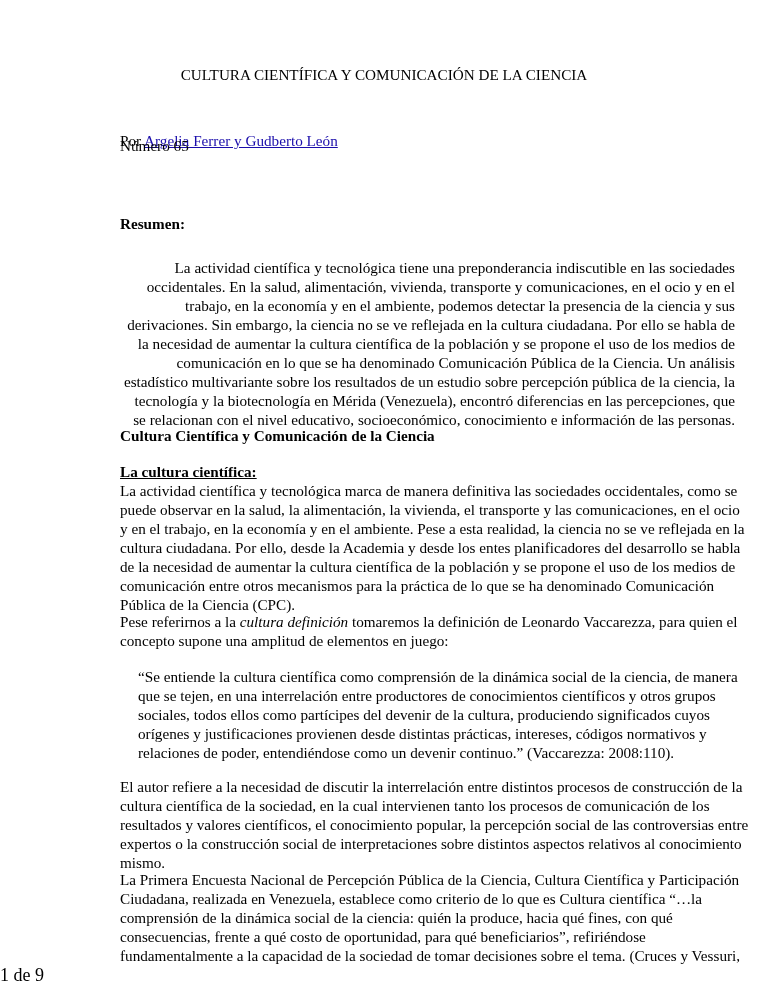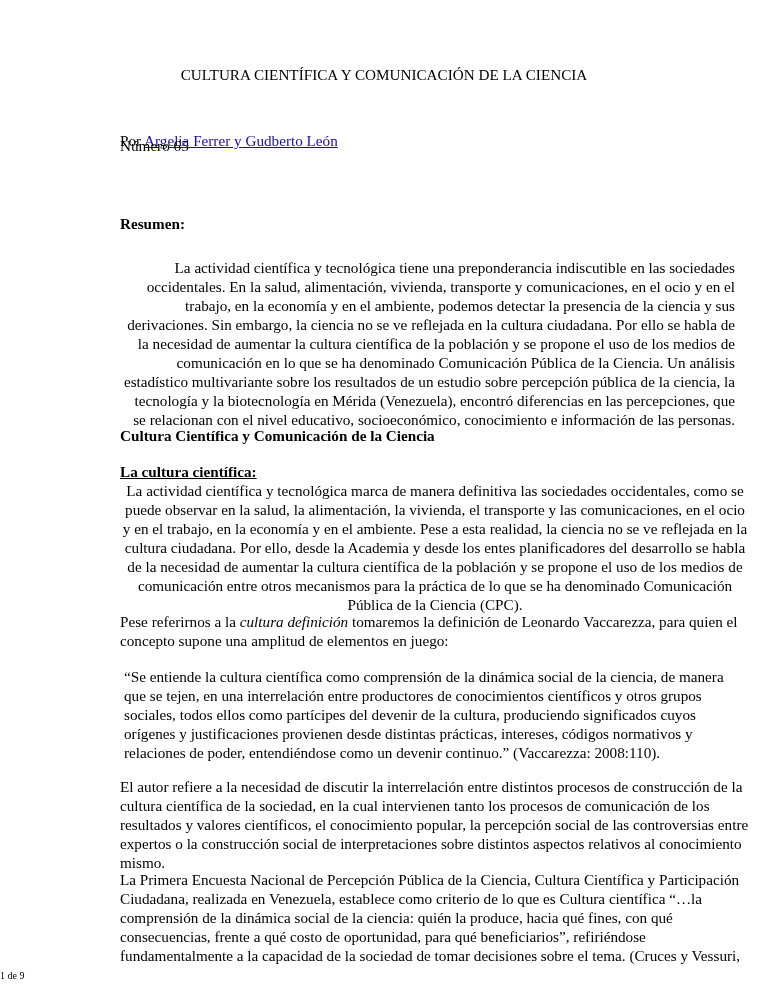--- a/index.html
+++ b/index.html
@@ -7,27 +7,27 @@
          font-family: "Liberation Serif", "DejaVu Serif", serif; color: #000; font-size: 15.2px; line-height: 19px; }
   .page { position: absolute; left: 120px; top: 0; width: 612px; }
   .title { position: absolute; left: 0; width: 768px; top: 65px; text-align: center; font-size: 15.2px; }
   .byline { position: absolute; top: 131px; }
   .byline a { color: #1a0dab; text-decoration: underline; margin-top: 16px; }
   .numero { position: absolute; top: 136px; }
   .resumen-h { position: absolute; top: 214px; font-weight: bold; }
   .resumen-p { position: absolute; top: 258px; width: 615px; text-align: right; }
   .sec-h { position: absolute; top: 426px; font-weight: bold; }
   .sub-h { position: absolute; top: 462px; font-weight: bold; text-decoration: underline; }
-  .p1 { position: absolute; top: 481px; width: 630px; text-align: center; }
+  .p1 { position: absolute; top: 481px; width: 630px; }
   .p2 { position: absolute; top: 612px; width: 630px; }
-  .quote { position: absolute; top: 667px; left: 4px; width: 600px; }
+  .quote { position: absolute; top: 667px; left: 18px; width: 600px; }
   .p3 { position: absolute; top: 777px; width: 630px; }
   .p4 { position: absolute: top: 870px; width: 630px; }
   .p4 { position: absolute; top: 870px; }
-  .footer { position: absolute; left: 0; top: 966px; font-size: 10px; }
+  .footer { position: absolute; left: 0; top: 966px; font-size: 18px; }
   em { font-style: italic; }
 </style>
 </head>
 <body>
 
 <div class="title">CULTURA CIENTÍFICA Y COMUNICACIÓN DE LA CIENCIA</div>
 
 <div class="page">
   <div class="byline">
     <span>Por </span><a href="#">Argelia Ferrer y Gudberto León</a>

